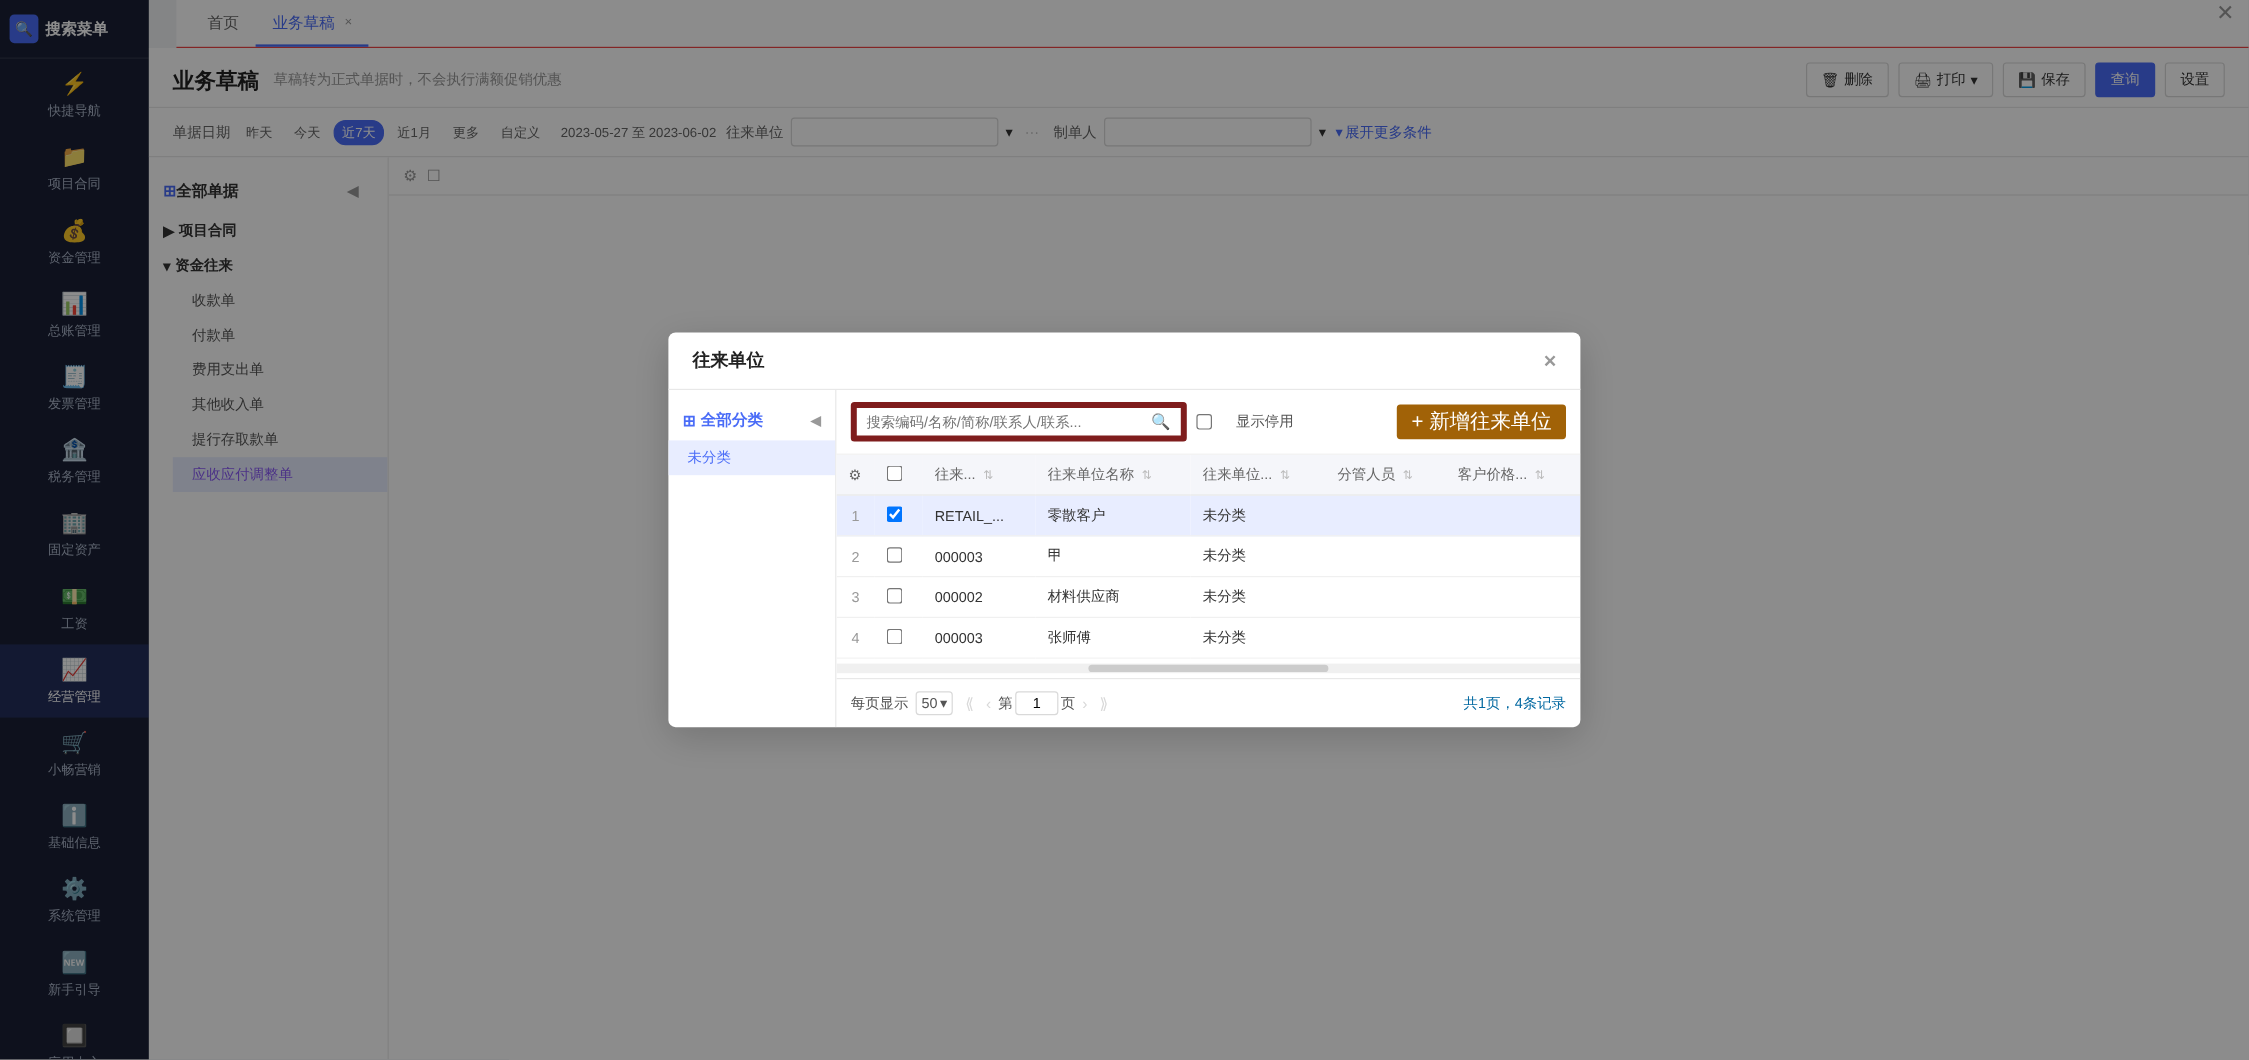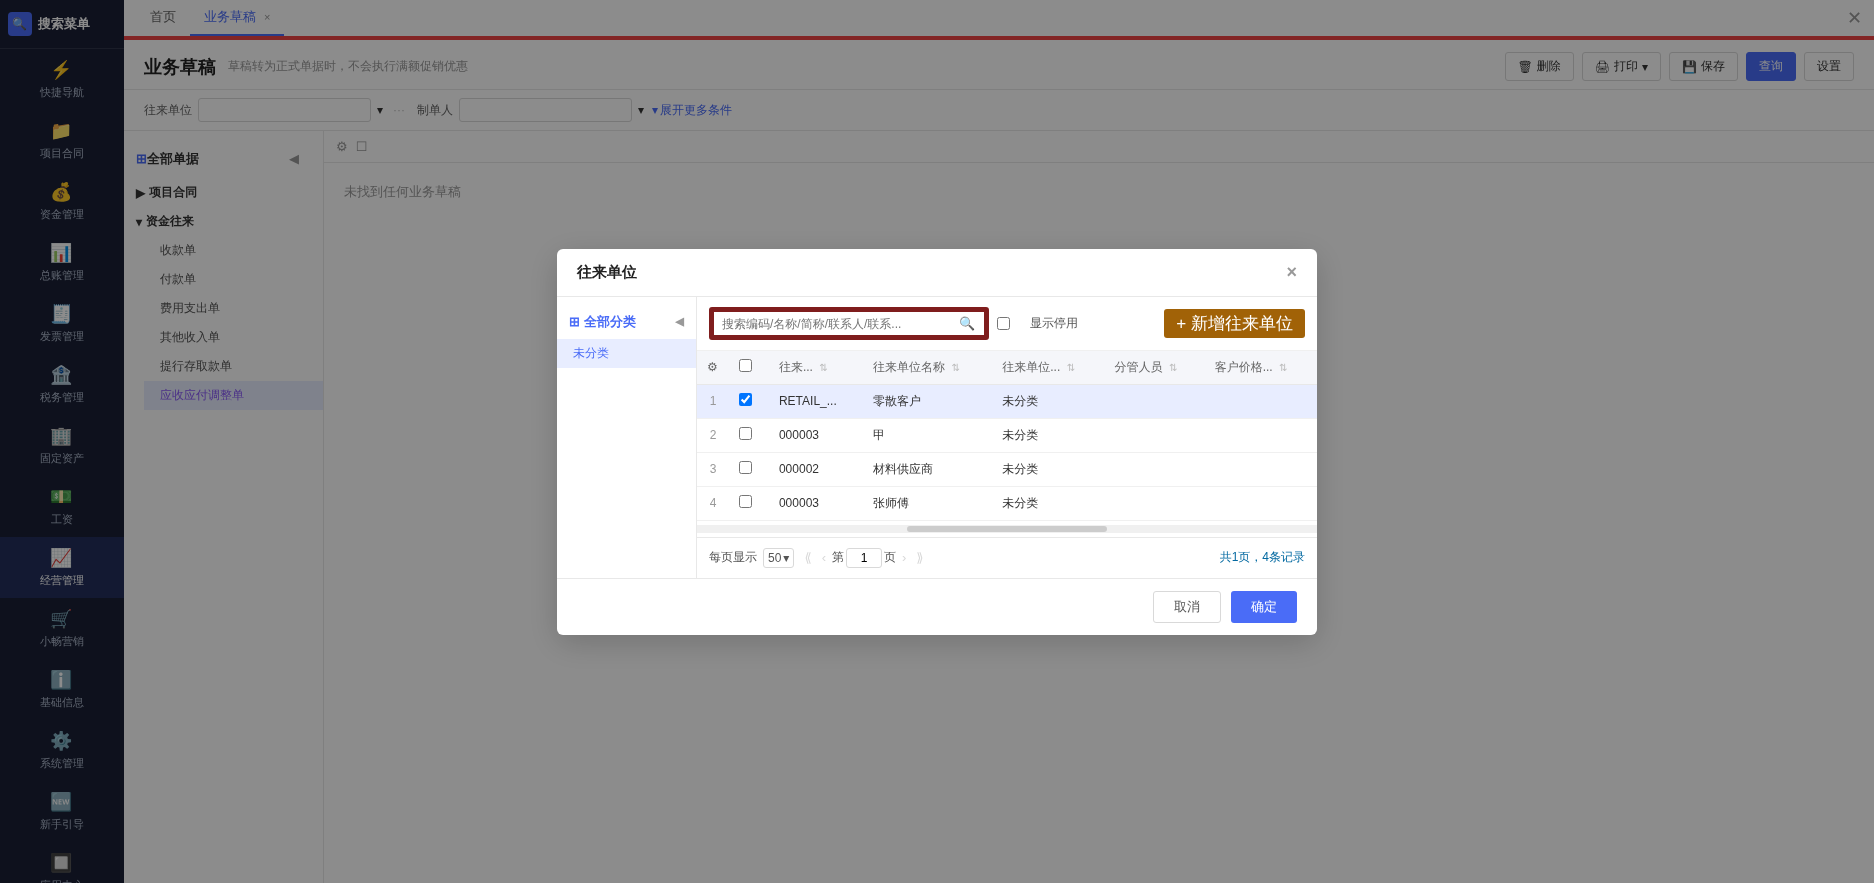--- a/index.html
+++ b/index.html
@@ -46,24 +46,25 @@
     .sidebar-item-icon { font-size: 18px; }
     .sidebar-item-label { font-size: 11px; }
 
     
     .main { flex: 1; display: flex; flex-direction: column; overflow: hidden; }
 
     
     .top-tabs {
       background: #fff;
       display: flex;
-      align-items: center;
-      border-bottom: 4px solid #ef4444;
+      align-items: flex-start;
+      border-bottom: 1px solid #ef4444;
       padding: 0 12px;
       height: 40px;
+      margin-left: 23px;
     }
     .tab {
       padding: 8px 14px;
       font-size: 13px;
       cursor: pointer;
       color: #666;
       border-bottom: 2px solid transparent;
       display: flex; align-items: center; gap: 4px;
       height: 100%;
     }
@@ -372,20 +373,32 @@
         <span>💾</span>
         <span>保存</span>
       </button>
       <button class="btn btn-primary">查询</button>
       <button class="btn">设置</button>
     </div>
   </div>
 
   <div class="filter-bar">
     <div class="filter-group">
+      <span class="filter-label">单据日期</span>
+      <div class="filter-date-btns">
+        <span class="date-btn">昨天</span>
+        <span class="date-btn">今天</span>
+        <span class="date-btn active">近7天</span>
+        <span class="date-btn">近1月</span>
+        <span class="date-btn">更多</span>
+        <span class="date-btn">自定义</span>
+      </div>
+      <span class="date-range">2023-05-27 至 2023-06-02</span>
+    </div>
+    <div class="filter-group">
       <span class="filter-label">往来单位</span>
       <input class="filter-input" type="text" style="">
       <span>▾</span>
       <span style="color:#bbb; margin:0 4px">···</span>
     </div>
     <div class="filter-group">
       <span class="filter-label">制单人</span>
       <input class="filter-input" type="text" style="">
       <span>▾</span>
     </div>
@@ -419,21 +432,20 @@
         <div class="left-nav-item">提行存取款单</div>
         <div class="left-nav-item active">应收应付调整单</div>
       </div>
     </div>
 
     <div class="table-area">
       <div class="table-toolbar">
         <span style="color:#999; font-size:13px;">⚙</span>
         <span style="color:#999; font-size:13px;">☐</span>
       </div>
-      <div style="padding: 20px; color:#999; font-size:13px;">未找到任何业务草稿</div>
     </div>
   </div>
 </div>
 
 <div class="overlay">
 
   <div class="dialog">
 
     <div class="dialog-header">
       <span>往来单位</span>
@@ -555,18 +567,14 @@
             <input class="page-input" type="text" value="1" style="">
             <span>页</span>
             <span class="page-nav-btn disabled">›</span>
             <span class="page-nav-btn disabled">⟫</span>
           </div>
           <span class="total-records">共1页，4条记录</span>
         </div>
       </div>
     </div>
 
-    <div class="dialog-footer">
-      <button class="btn-cancel">取消</button>
-      <button class="btn-confirm">确定</button>
-    </div>
   </div>
 </div>
 
 </body></html>

